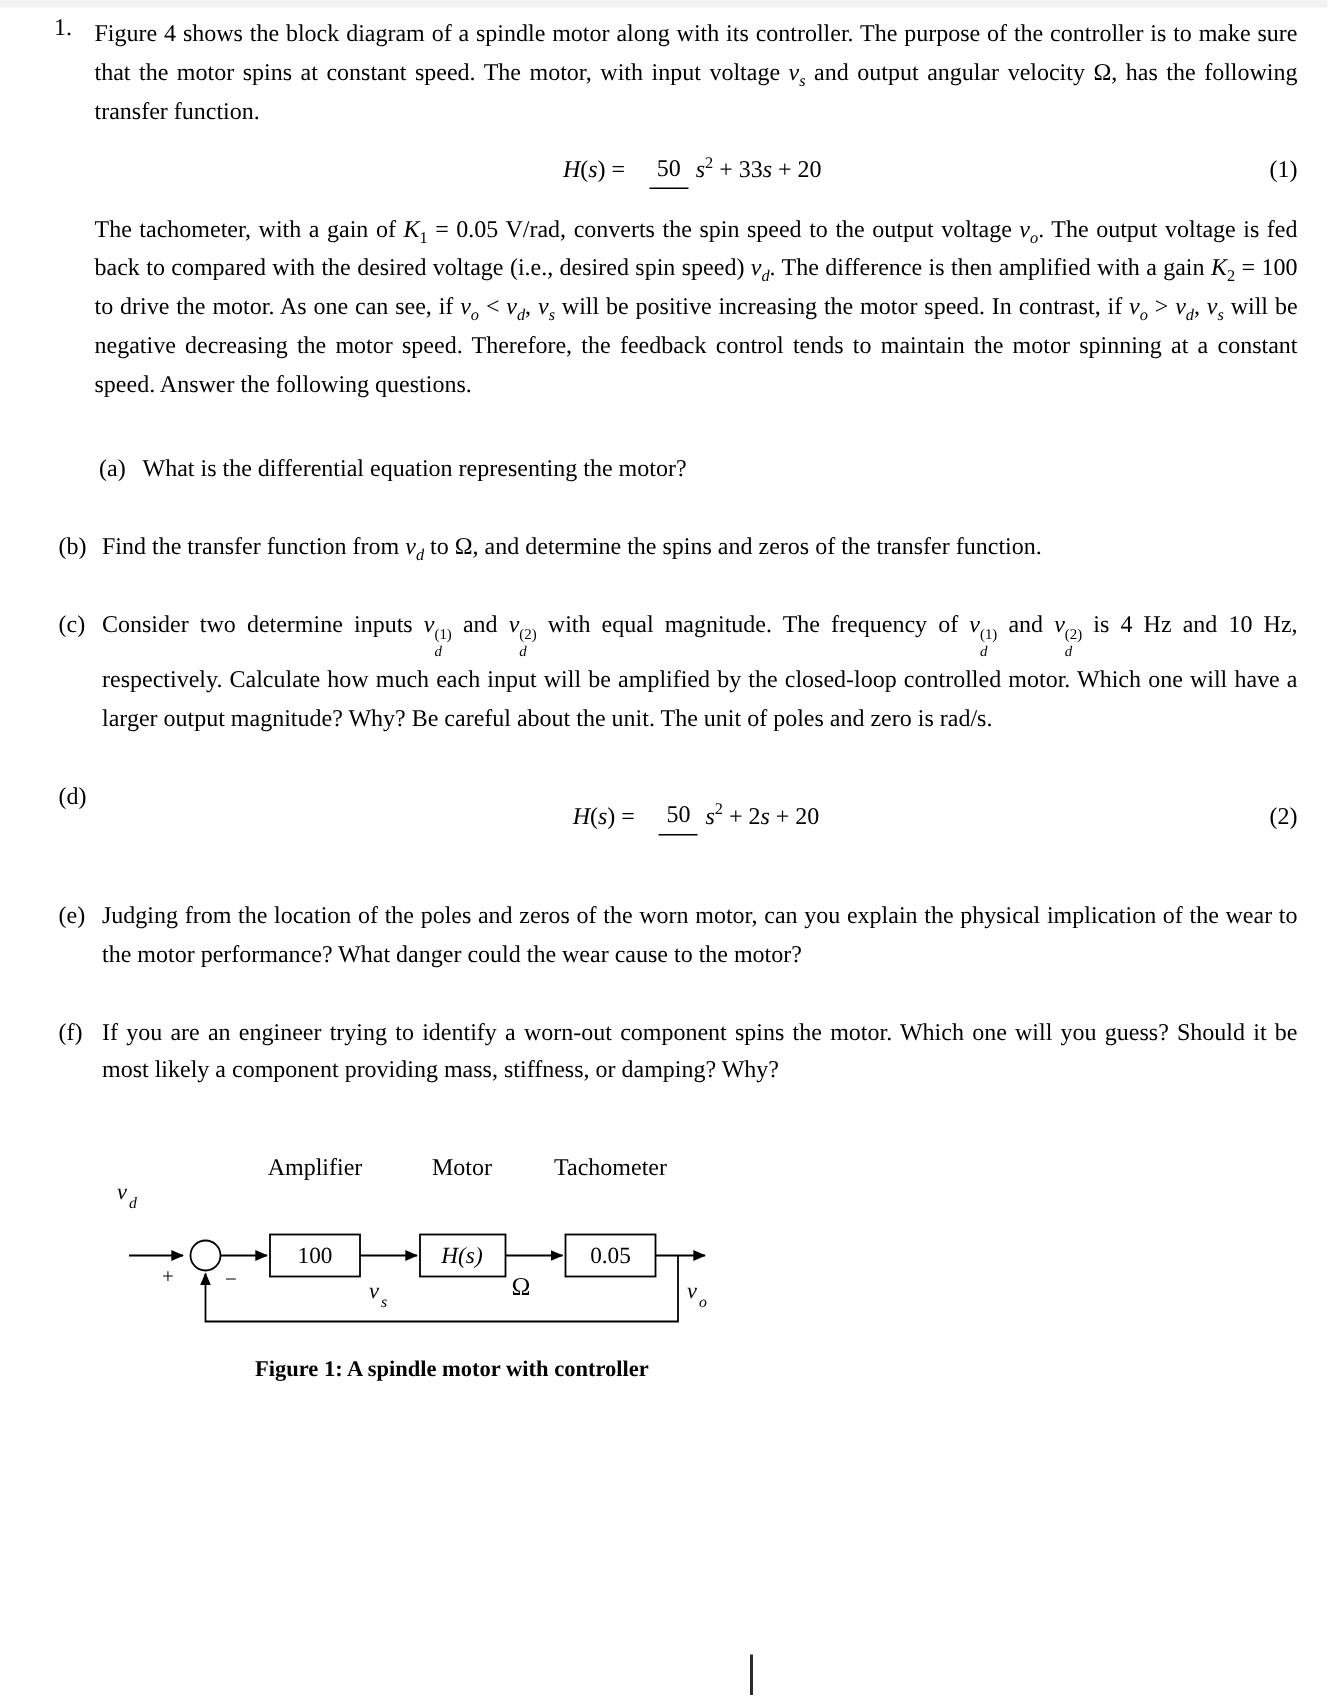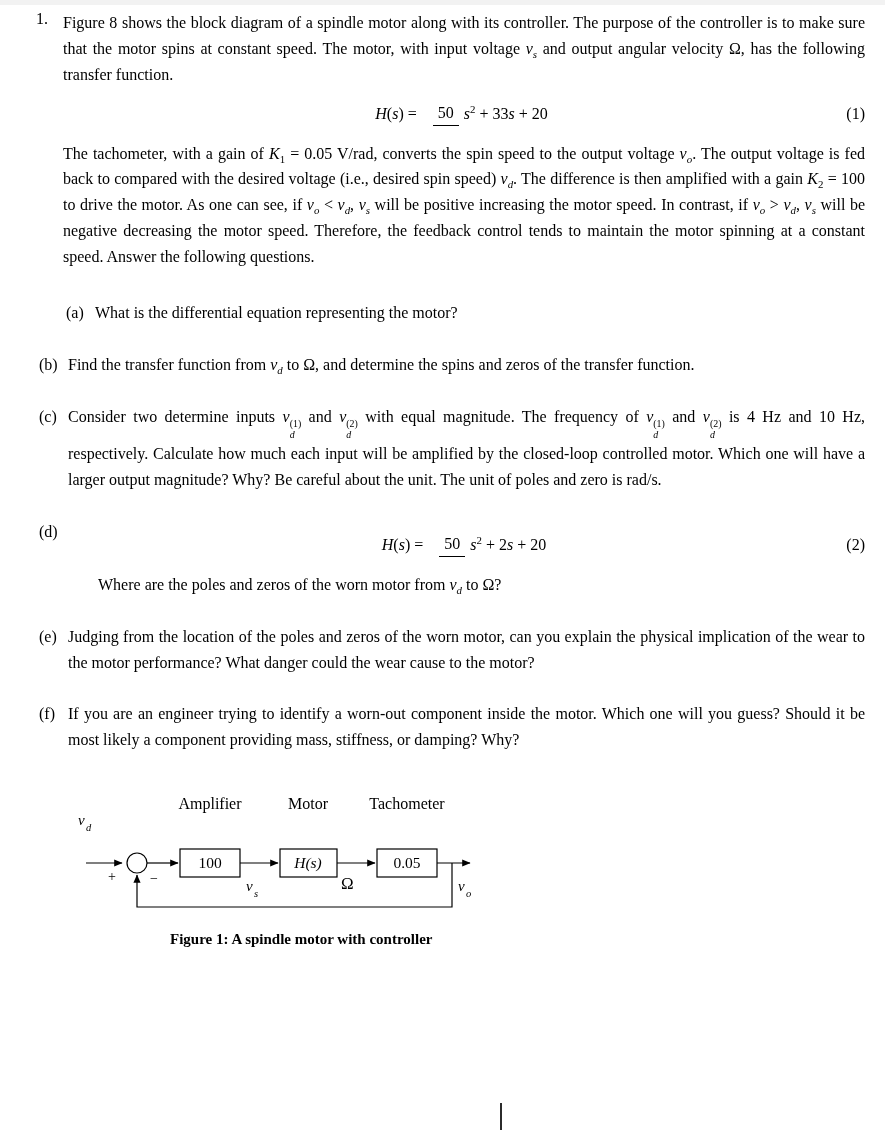--- a/index.html
+++ b/index.html
@@ -105,21 +105,21 @@
 </head>
 <body>
 
 <div class="top-strip"></div>
 
 <div class="page">
 
   <div class="problem">
     <div class="problem-number">1.</div>
     <div class="problem-body">
-      <p class="para"><span>Figure 8 shows the block diagram of a spindle motor along with its controller. The purpose of the controller is to make sure that the motor spins at constant speed. The motor, with input voltage </span><span class="it">v</span><sub class="it">s</sub><span> and output angular velocity Ω, has the following transfer function.</span></p>
+      <p class="para"><span>Figure 4 shows the block diagram of a spindle motor along with its controller. The purpose of the controller is to make sure that the motor spins at constant speed. The motor, with input voltage </span><span class="it">v</span><sub class="it">s</sub><span> and output angular velocity Ω, has the following transfer function.</span></p>
 
       <div class="equation">
         <span class="eq-lhs"><span class="it">H</span><span>(</span><span class="it">s</span><span>) = </span></span>
         <span class="frac">
           <span class="num"><span>50</span></span>
           <span class="den"><span class="it">s</span><sup>2</sup><span> + 33</span><span class="it">s</span><span> + 20</span></span>
         </span>
         <span class="eq-number">(1)</span>
       </div>
 
@@ -160,32 +160,31 @@
       <div class="q-label">(d)</div>
       <div class="q-body">
         <div class="equation">
           <span class="eq-lhs"><span class="it">H</span><span>(</span><span class="it">s</span><span>) = </span></span>
           <span class="frac">
             <span class="num"><span>50</span></span>
             <span class="den"><span class="it">s</span><sup>2</sup><span> + 2</span><span class="it">s</span><span> + 20</span></span>
           </span>
           <span class="eq-number">(2)</span>
         </div>
-        <p class="cont"><span>Where are the poles and zeros of the worn motor from </span><span class="it">v</span><sub class="it">d</sub><span> to Ω?</span></p>
       </div>
     </div>
 
     <div class="q-item">
       <div class="q-label">(e)</div>
       <div class="q-body"><span>Judging from the location of the poles and zeros of the worn motor, can you explain the physical implication of the wear to the motor performance? What danger could the wear cause to the motor?</span></div>
     </div>
 
     <div class="q-item">
       <div class="q-label">(f)</div>
-      <div class="q-body"><span>If you are an engineer trying to identify a worn-out component inside the motor. Which one will you guess? Should it be most likely a component providing mass, stiffness, or damping? Why?</span></div>
+      <div class="q-body"><span>If you are an engineer trying to identify a worn-out component spins the motor. Which one will you guess? Should it be most likely a component providing mass, stiffness, or damping? Why?</span></div>
     </div>
 
   </div>
 
   <div class="figure-block">
     <svg class="figure-diagram" width="440" height="122" viewBox="0 0 440 122">
       <defs>
         <marker id="arr" markerWidth="8" markerHeight="8" refX="6.5" refY="3" orient="auto">
           <path d="M0,0 L7,3 L0,6 z" fill="#000"></path>
         </marker>

